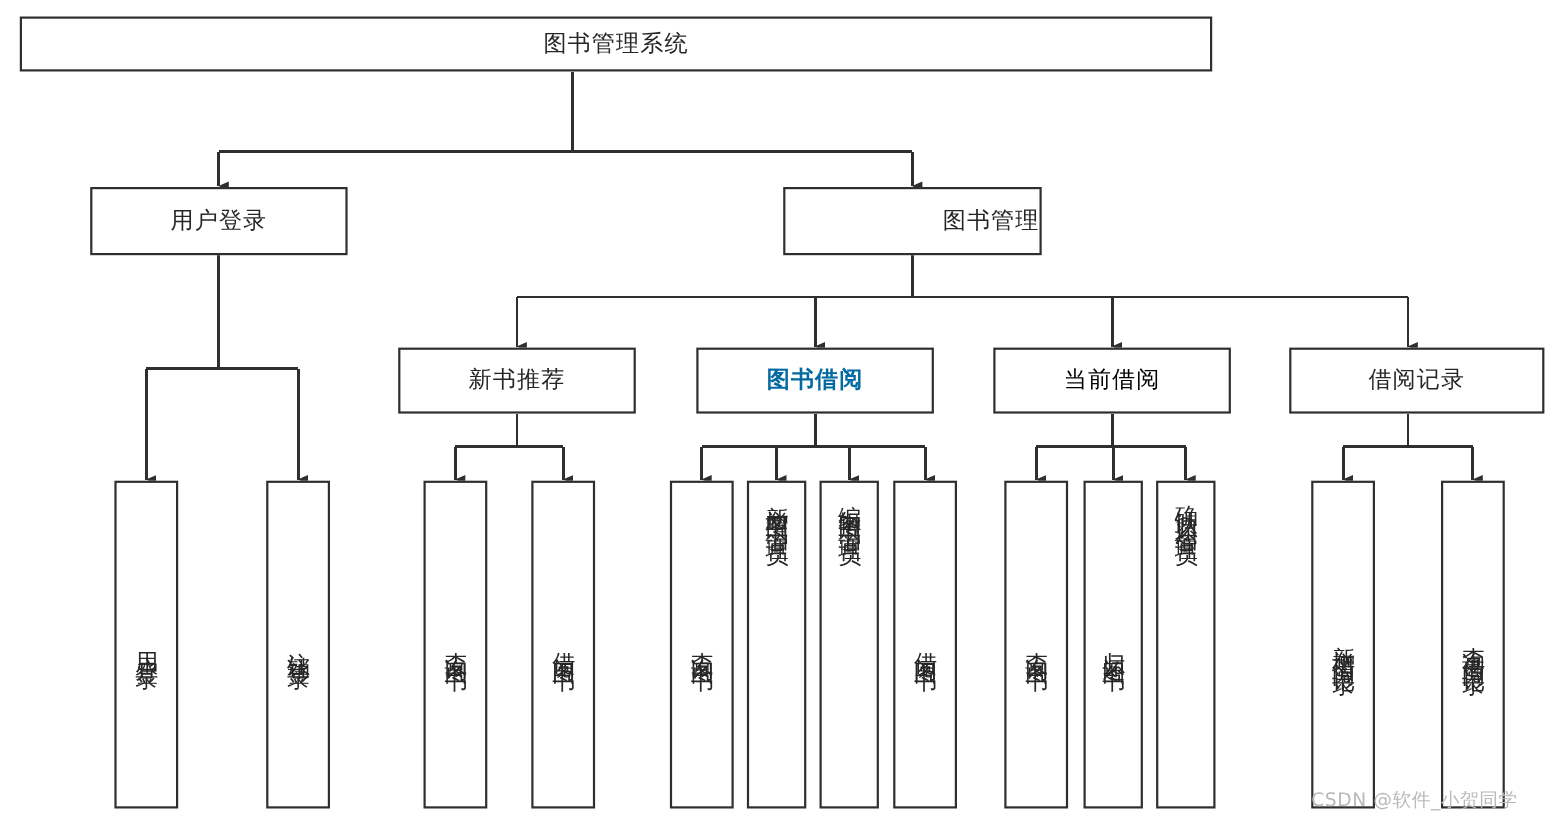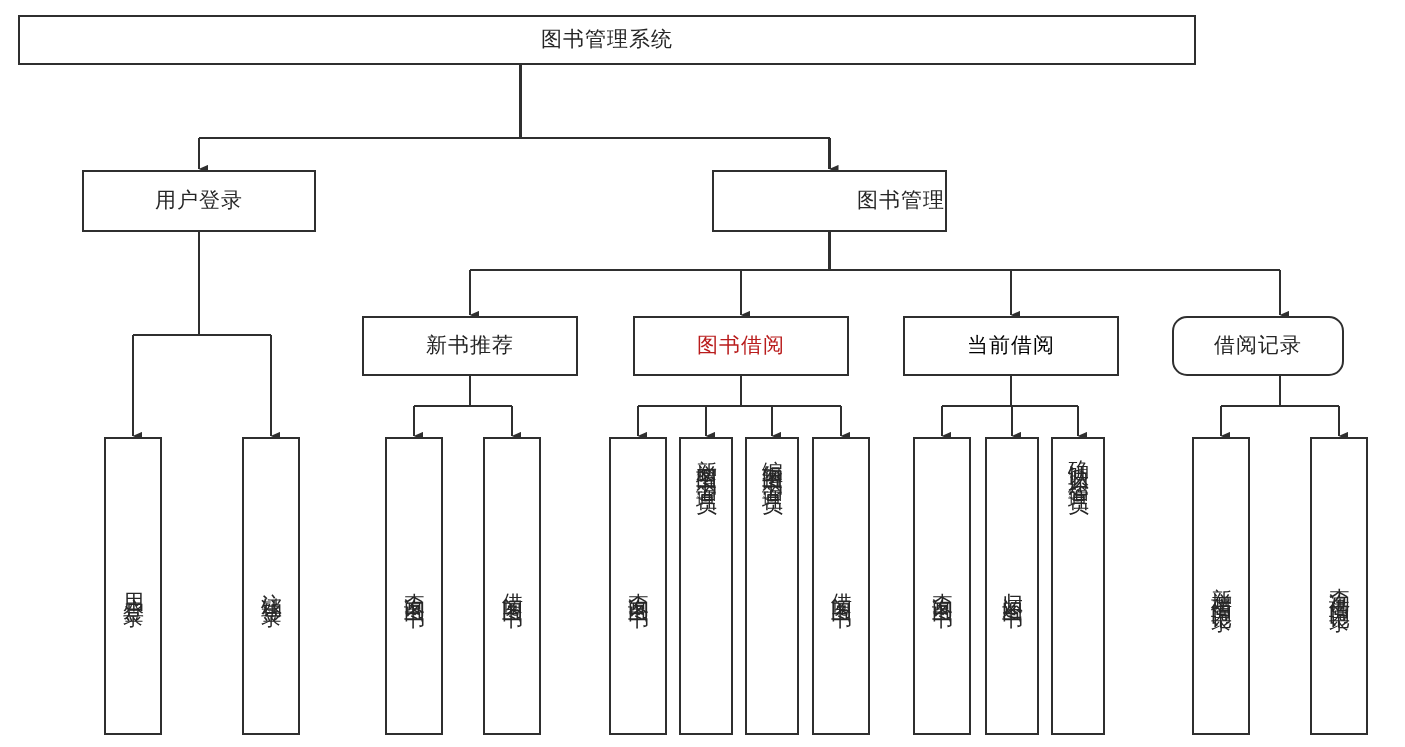--- a/index.html
+++ b/index.html
@@ -99,39 +99,39 @@
         <line x1="1012" y1="406" x2="1012" y2="436" stroke="#2f2f2f" stroke-width="2.6" shape-rendering="crispEdges" marker-end="url(#arrowhead)"></line>
         <line x1="1078" y1="406" x2="1078" y2="436" stroke="#2f2f2f" stroke-width="2.6" shape-rendering="crispEdges" marker-end="url(#arrowhead)"></line>
         <line x1="1280" y1="376" x2="1280" y2="406" stroke="#2f2f2f" stroke-width="2.6" shape-rendering="crispEdges"></line>
         <line x1="1221" y1="406" x2="1339" y2="406" stroke="#2f2f2f" stroke-width="2.6" shape-rendering="crispEdges"></line>
         <line x1="1221" y1="406" x2="1221" y2="436" stroke="#2f2f2f" stroke-width="2.6" shape-rendering="crispEdges" marker-end="url(#arrowhead)"></line>
         <line x1="1339" y1="406" x2="1339" y2="436" stroke="#2f2f2f" stroke-width="2.6" shape-rendering="crispEdges" marker-end="url(#arrowhead)"></line>
       </g>
   </svg>
 
   <div id="node-layer">
-      <div class="node horiz root" style="left: 18px; top: 15px; width: 1178px; height: 50px; border-color: rgb(47, 47, 47); background: rgb(255, 255, 255);">
+      <div class="node horiz root" style="left: 18px; top: 15px; width: 1084px; height: 50px; border-color: rgb(47, 47, 47); background: rgb(255, 255, 255);">
         <span class="label" style="color: rgb(38, 38, 38);">图书管理系统</span>
       </div>
       <div class="node horiz" style="left: 82px; top: 170px; width: 234px; height: 62px; border-color: rgb(47, 47, 47); background: rgb(255, 255, 255);">
         <span class="label" style="color: rgb(38, 38, 38);">用户登录</span>
       </div>
       <div class="node horiz" style="left: 712px; top: 170px; width: 235px; height: 62px; border-color: rgb(47, 47, 47); background: rgb(255, 255, 255); justify-content: flex-end;">
         <span class="label" style="color: rgb(38, 38, 38);">图书管理</span>
       </div>
       <div class="node horiz" style="left: 362px; top: 316px; width: 216px; height: 60px; border-color: rgb(47, 47, 47); background: rgb(255, 255, 255);">
         <span class="label" style="color: rgb(38, 38, 38);">新书推荐</span>
       </div>
       <div class="node horiz" style="left: 633px; top: 316px; width: 216px; height: 60px; border-color: rgb(47, 47, 47); background: rgb(255, 255, 255);">
-        <span class="label" style="color: #b91c1c;">图书借阅</span>
+        <span class="label" style="color: #0369a1; font-weight: bold;">图书借阅</span>
       </div>
       <div class="node horiz" style="left: 903px; top: 316px; width: 216px; height: 60px; border-color: rgb(47, 47, 47); background: rgb(255, 255, 255);">
         <span class="label" style="color: #000000;">当前借阅</span>
       </div>
-      <div class="node horiz" style="left: 1172px; top: 316px; width: 172px; height: 60px; border-color: rgb(47, 47, 47); background: rgb(255, 255, 255); border-radius: 15px;">
+      <div class="node horiz" style="left: 1172px; top: 316px; width: 232px; height: 60px; border-color: rgb(47, 47, 47); background: rgb(255, 255, 255);">
         <span class="label" style="color: rgb(38, 38, 38);">借阅记录</span>
       </div>
       <div class="node vert centered" style="left: 104px; top: 437px; width: 58px; height: 298px; border-color: rgb(47, 47, 47); background: rgb(255, 255, 255);">
         <span class="label" style="color: rgb(38, 38, 38);">用户登录</span>
       </div>
       <div class="node vert centered" style="left: 242px; top: 437px; width: 58px; height: 298px; border-color: rgb(47, 47, 47); background: rgb(255, 255, 255);">
         <span class="label" style="color: rgb(38, 38, 38);">注销登录</span>
       </div>
       <div class="node vert centered" style="left: 385px; top: 437px; width: 58px; height: 298px; border-color: rgb(47, 47, 47); background: rgb(255, 255, 255);">
         <span class="label" style="color: rgb(38, 38, 38);">查询图书</span>
@@ -161,13 +161,14 @@
         <span class="label" style="color: rgb(38, 38, 38);">确认归还（管理员）</span>
       </div>
       <div class="node vert centered" style="left: 1192px; top: 437px; width: 58px; height: 298px; border-color: rgb(47, 47, 47); background: rgb(255, 255, 255);">
         <span class="label" style="color: rgb(38, 38, 38);">新增借阅记录</span>
       </div>
       <div class="node vert centered" style="left: 1310px; top: 437px; width: 58px; height: 298px; border-color: rgb(47, 47, 47); background: rgb(255, 255, 255);">
         <span class="label" style="color: rgb(38, 38, 38);">查询借阅记录</span>
       </div>
     </div>
 
+  <div class="watermark" style="left: 1192px; top: 716px; color: rgb(185, 185, 185);">CSDN @软件_小贺同学</div>
 </div>
 
 </body></html>

